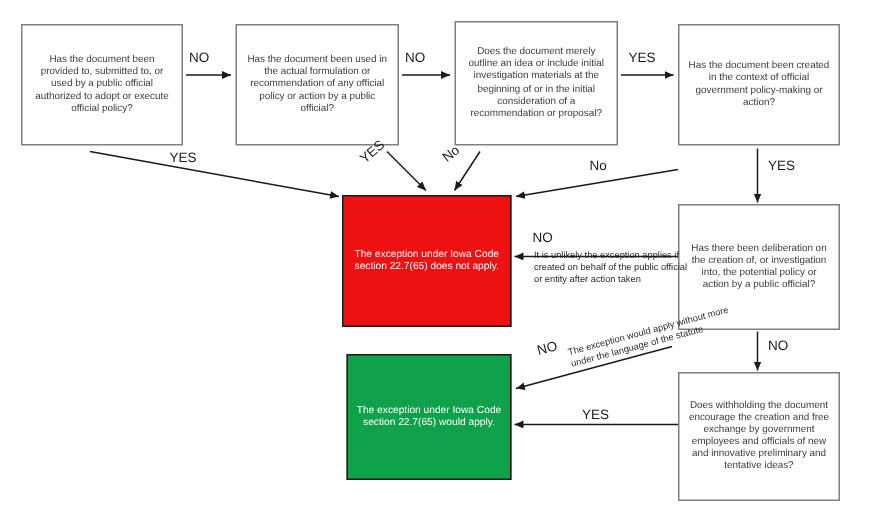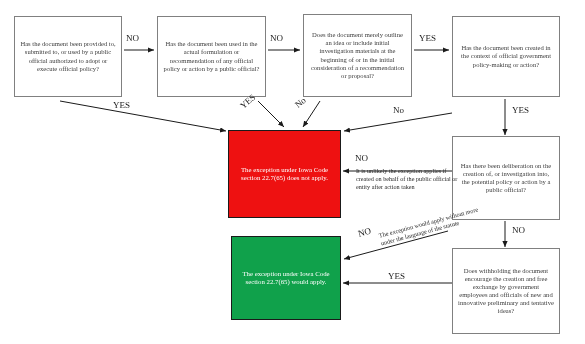--- a/index.html
+++ b/index.html
@@ -5,21 +5,21 @@
   html, body {
     margin: 0;
     padding: 0;
     background: #ffffff;
   }
   #canvas {
     position: relative;
     width: 585px;
     height: 344px;
     background: #ffffff;
-    font-family: Liberation Serif, serif;
+    font-family: Liberation Sans, sans-serif;
     overflow: hidden;
   }
   #edges {
     position: absolute;
     left: 0;
     top: 0;
     width: 585px;
     height: 344px;
     pointer-events: none;
   }

